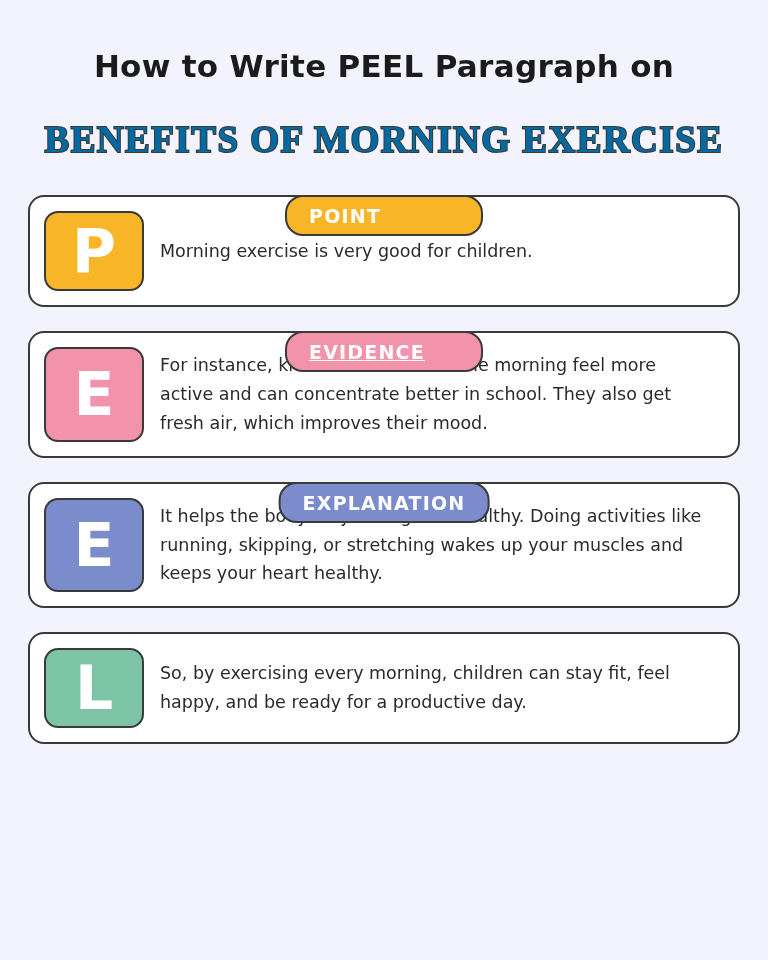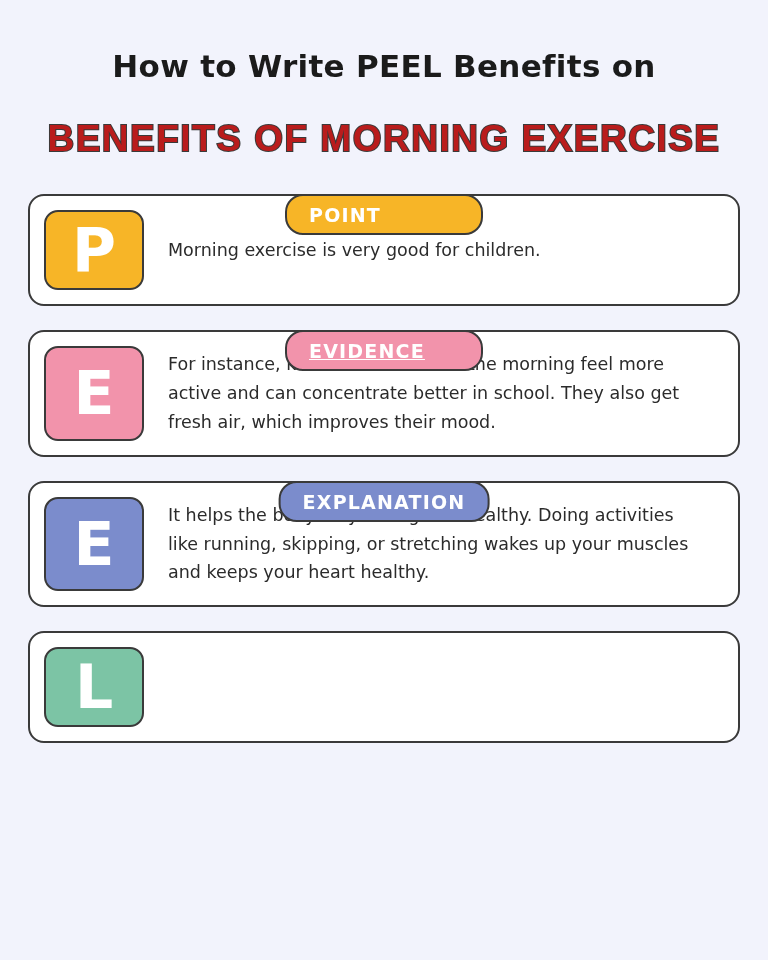--- a/index.html
+++ b/index.html
@@ -27,25 +27,25 @@
     font-family: "DejaVu Sans", sans-serif;
     font-weight: bold;
     font-size: 31px;
     color: #1b1b1b;
     letter-spacing: 0.3px;
     margin-top: 48px;
     margin-bottom: 0;
   }
   .title-sub {
     text-align: center;
-    font-family: Liberation Sans, sans-serif;
+    font-family: Liberation Serif, serif;
     font-weight: bold;
     font-size: 37px;
     letter-spacing: 1.5px;
-    color: #b91c1c;
+    color: #0369a1;
     margin-top: 34px;
     margin-bottom: 0;
     -webkit-text-stroke: 2px #3a3a3a;
     paint-order: stroke fill;
     text-transform: uppercase;
   }
 
   
   .sections {
     margin-top: 34px;
@@ -100,33 +100,33 @@
     font-weight: bold;
     font-size: 60px;
     line-height: 1;
     color: #ffffff;
     letter-spacing: 0;
   }
   .body-text {
     flex: 1 1 auto;
     display: flex;
     align-items: center;
-    padding: 4px 16px 4px 24px;
+    padding: 4px 16px 4px 16px;
     font-family: "DejaVu Sans", sans-serif;
     font-size: 17.5px;
     line-height: 1.65;
     color: #2b2b2b;
   }
 </style>
 </head>
 <body>
 
 <div class="page">
 
-  <h1 class="title-main">How to Write PEEL Benefits on</h1>
+  <h1 class="title-main">How to Write PEEL Paragraph on</h1>
   <h2 class="title-sub">Benefits of Morning Exercise</h2>
 
   <div class="sections">
 
     <div class="section">
       <div class="tab" style="background: rgb(247, 181, 39);">Point</div>
       <div class="card">
         <div class="letter-box" style="background: rgb(247, 181, 39);">
           <span class="letter">P</span>
         </div>
@@ -152,18 +152,19 @@
         </div>
         <div class="body-text">It helps the body stay strong and healthy. Doing activities like running, skipping, or stretching wakes up your muscles and keeps your heart healthy.</div>
       </div>
     </div>
 
     <div class="section">
       <div class="card">
         <div class="letter-box" style="background: rgb(124, 196, 165);">
           <span class="letter">L</span>
         </div>
+        <div class="body-text">So, by exercising every morning, children can stay fit, feel happy, and be ready for a productive day.</div>
       </div>
     </div>
 
   </div>
 
 </div>
 
 </body></html>

